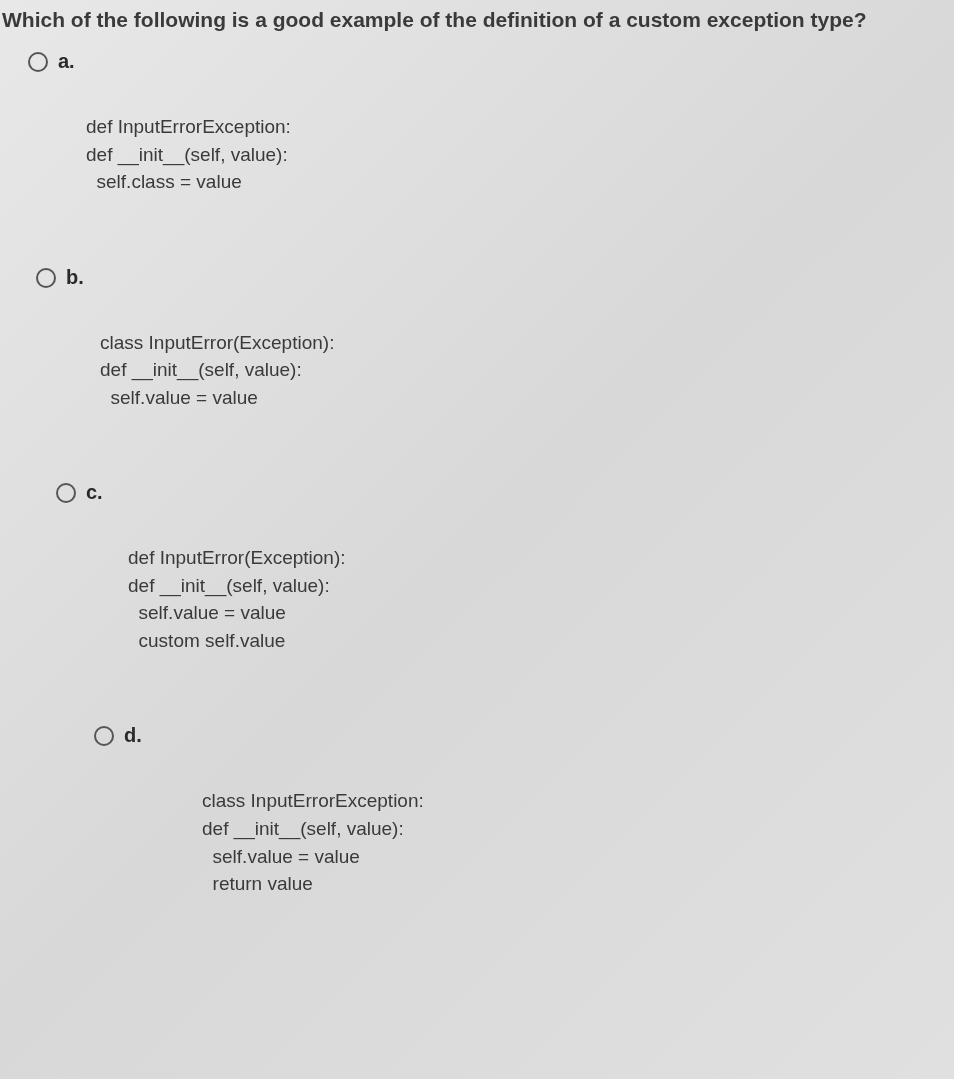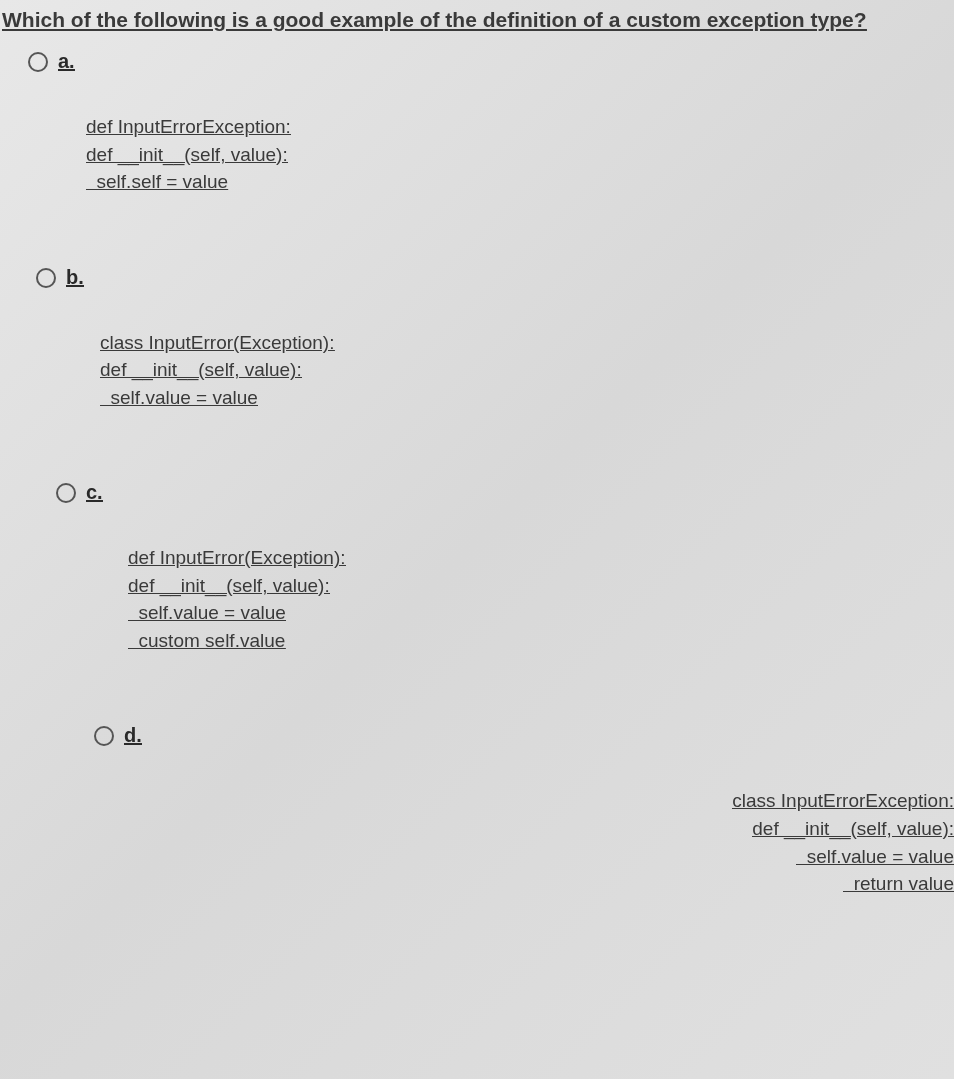--- a/index.html
+++ b/index.html
@@ -1,15 +1,15 @@
 <!DOCTYPE html>
 <html><head>
 <meta charset="utf-8">
 <style>
-  * { box-sizing: border-box; margin: 0; padding: 0; text-decoration: underline; }
+  * { box-sizing: border-box; margin: 0; padding: 0; }
   body {
     width: 954px;
     height: 1079px;
     background: linear-gradient(135deg, #e8e8e8 0%, #d8d8d8 50%, #e0e0e0 100%);
     font-family: Arial, Helvetica, sans-serif;
     color: #333;
     padding: 8px 0 0 0;
     overflow: hidden;
   }
   .question {
@@ -49,35 +49,35 @@
     margin-top: 40px;
     margin-bottom: 70px;
   }
   .opt-a { padding-left: 28px; }
   .opt-a .code-block { padding-left: 58px; }
   .opt-b { padding-left: 36px; }
   .opt-b .code-block { padding-left: 64px; }
   .opt-c { padding-left: 56px; }
   .opt-c .code-block { padding-left: 72px; }
   .opt-d { padding-left: 94px; }
-  .opt-d .code-block { padding-left: 108px; margin-bottom: 20px; text-align: right; }
+  .opt-d .code-block { padding-left: 108px; margin-bottom: 20px; }
 </style>
 </head>
 <body>
 
 <div class="question">Which of the following is a good example of the definition of a custom exception type?</div>
 
 <div class="opt-a">
   <div class="option">
     <div class="radio"></div>
     <div class="option-label">a.</div>
   </div>
   <div class="code-block">def InputErrorException:
 def __init__(self, value):
-  self.self = value</div>
+  self.class = value</div>
 </div>
 
 <div class="opt-b">
   <div class="option">
     <div class="radio"></div>
     <div class="option-label">b.</div>
   </div>
   <div class="code-block">class InputError(Exception):
 def __init__(self, value):
   self.value = value</div>

